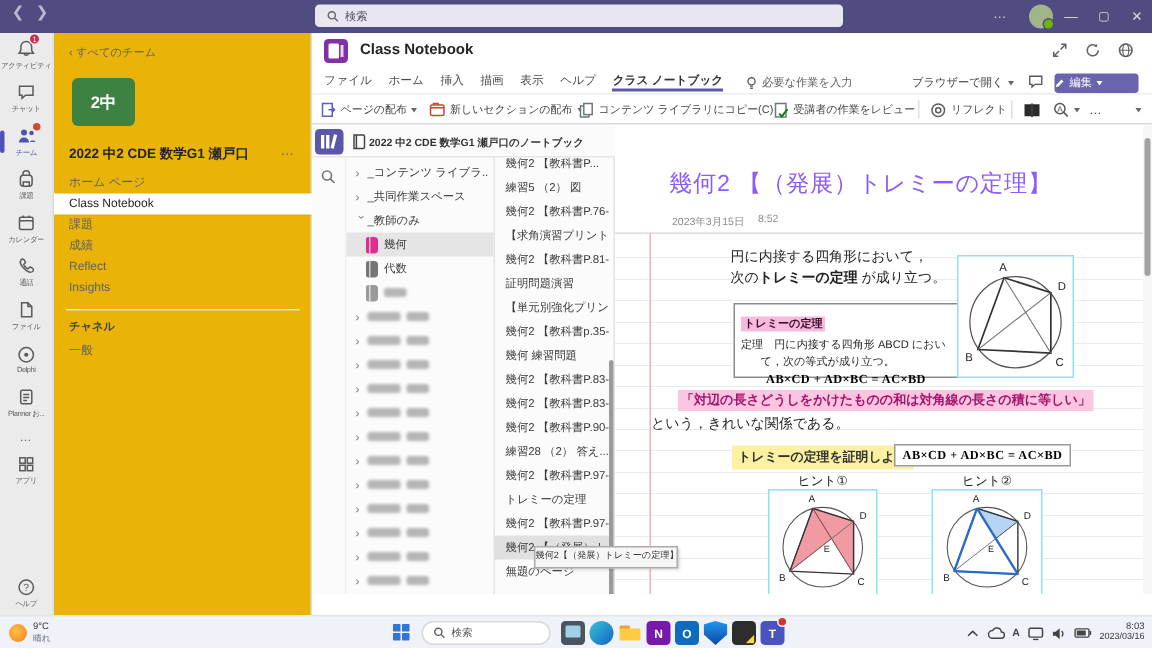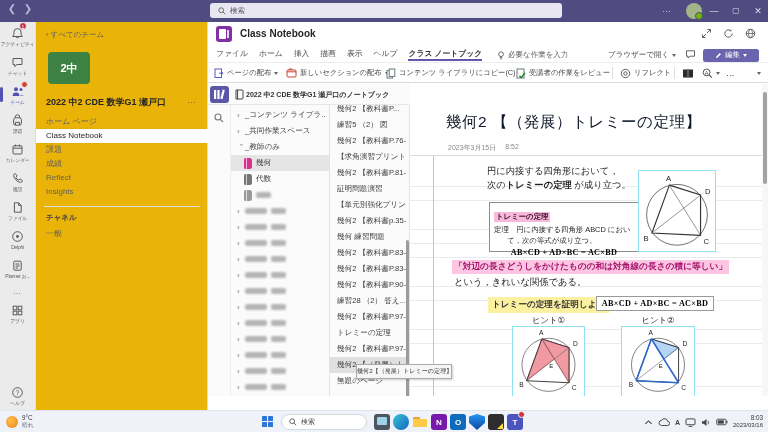--- a/index.html
+++ b/index.html
@@ -48,21 +48,21 @@
   .hdr-ic{position:absolute;top:6px;color:#616161;}
   
   .tabsrow{position:absolute;left:0;top:24px;width:560px;height:17px;border-bottom:1px solid #ececec;box-sizing:border-box;}
   .tabs{position:absolute;left:8px;top:0;height:17px;display:flex;gap:11px;align-items:center;}
   .tab{font-size:7.8px;color:#494949;white-space:nowrap;padding-bottom:2px;}
   .tab.sel{font-weight:bold;color:#333;border-bottom:2px solid #6058a8;padding-bottom:0;}
   .tellme{position:absolute;left:289px;top:4px;font-size:7.5px;color:#5f5f5f;display:flex;align-items:center;gap:3px;}
   .openbr{position:absolute;left:400px;top:4px;font-size:7.5px;color:#444;display:flex;align-items:center;gap:3px;}
   .chat-ic{position:absolute;left:477px;top:3px;color:#555;}
   .editbtn{position:absolute;left:495px;top:2.5px;width:56px;height:13px;background:#6a63ad;border-radius:2.5px;color:#fff;
-    font-size:7.5px;display:flex;align-items:center;justify-content:center;gap:3px;}
+    font-size:7.5px;display:flex;align-items:center;gap:3px;}
   
   .ribbon{position:absolute;left:0;top:41px;width:560px;height:20px;border-bottom:1px solid #dadada;box-sizing:border-box;}
   .rb-item{position:absolute;top:3px;height:14px;display:flex;align-items:center;gap:3px;font-size:7.3px;color:#444;white-space:nowrap;}
   .caret{width:0;height:0;border-left:2.8px solid transparent;border-right:2.8px solid transparent;border-top:3.2px solid #666;display:inline-block;}
   .rb-div{position:absolute;top:4px;width:1px;height:12px;background:#ddd;}
   
   .navarea{position:absolute;left:0;top:62px;width:202px;height:312px;background:#fbfbfb;border-right:1px solid #e3e3e3;box-sizing:border-box;}
   .nav-hdr{position:absolute;left:0;top:0;width:202px;height:21px;background:#fbfbfb;border-bottom:1px solid #e6e6e6;box-sizing:border-box;z-index:3;}
   .lib-tile{position:absolute;left:2px;top:2px;width:19px;height:17px;border-radius:3px;background:#5b57a8;}
   .nb-title{position:absolute;left:38px;top:6px;width:160px;font-size:7px;font-weight:bold;color:#333;white-space:nowrap;overflow:hidden;}
@@ -84,21 +84,21 @@
   .page-row.sel{background:#e0e0e0;}
   .pg-scroll{position:absolute;right:1px;top:135px;width:3.5px;height:157px;background:#9b9b9b;border-radius:2px;}
   
   .tooltip{position:absolute;left:148px;top:342px;width:94px;height:13px;background:#f6f6f6;border:1px solid #ababab;
     box-shadow:1px 1px 2px rgba(0,0,0,.2);font-size:6.1px;line-height:12px;text-align:center;color:#333;z-index:9;white-space:nowrap;overflow:hidden;}
   
   .content{position:absolute;left:202px;top:62px;width:358px;height:312px;background:#fff;overflow:hidden;}
   .lines{position:absolute;left:0;top:74px;width:352px;height:268px;
     background:repeating-linear-gradient(to bottom,transparent 0,transparent 13.6px,#e6ecf2 13.6px,#e6ecf2 14.3px);}
   .redline{position:absolute;left:23px;top:71px;width:1px;height:271px;background:#f0b0ab;}
-  .c-title{position:absolute;left:36px;top:28px;font-size:15.5px;color:#0f172a;letter-spacing:.5px;white-space:nowrap;}
+  .c-title{position:absolute;left:36px;top:28px;font-size:15.5px;color:#8b5cf6;letter-spacing:.5px;white-space:nowrap;}
   .c-date{position:absolute;left:38px;top:59px;font-size:7px;color:#8a8a8a;display:flex;gap:9px;}
   .c-div{position:absolute;left:0;top:71px;width:352px;height:1px;background:#dcdcdc;}
   .c-p{position:absolute;font-size:9.3px;color:#1f1f1f;white-space:nowrap;}
   .thm-box{position:absolute;left:79px;top:118px;width:150px;height:50px;border:1px solid #8c8c8c;background:#fff;box-sizing:border-box;padding:2px 4px;}
   .thm-label{display:inline-block;background:#f9b9dc;font-size:7.4px;font-weight:bold;color:#38102a;padding:0 2px;}
   .thm-line{font-size:7.4px;color:#1f1f1f;white-space:nowrap;margin-top:1.5px;}
   .thm-frm{font-family:"Liberation Serif","DejaVu Serif",serif;font-weight:bold;font-size:8.2px;text-align:center;margin-top:1.5px;letter-spacing:.3px;}
   .fig{position:absolute;background:#fff;border:1.5px solid #8ee2f2;box-sizing:border-box;}
   .fig svg{display:block;width:100%;height:100%;}
   .c-quote{position:absolute;left:42px;top:176px;font-size:8.7px;font-weight:bold;color:#a5156b;background:#fcc6e3;padding:1px 2px;white-space:nowrap;}
@@ -545,21 +545,21 @@
           <line x1="40" y1="18" x2="81" y2="84" stroke="#666" stroke-width="0.9"></line>
           <line x1="17" y1="81" x2="81" y2="31" stroke="#666" stroke-width="0.9"></line>
           <text x="39" y="12" text-anchor="middle" font-size="10" fill="#222">A</text>
           <text x="87" y="29" font-size="10" fill="#222">D</text>
           <text x="6" y="91" font-size="10" fill="#222">B</text>
           <text x="85" y="95" font-size="10" fill="#222">C</text>
         </svg>
       </div>
 
       <div class="c-quote">「対辺の長さどうしをかけたものの和は対角線の長さの積に等しい」</div>
-      <div class="c-p" style="left:44px;top:192px">という，きれいな関係である。</div>
+      <div class="c-p" style="left:24px;top:192px">という，きれいな関係である。</div>
 
       <div class="c-prove">トレミーの定理を証明しよう</div>
       <div class="frm2">AB×CD + AD×BC = AC×BD</div>
 
       <div class="hintlbl" style="left:102px;width:73px">ヒント①</div>
       <div class="hintlbl" style="left:211px;width:74px">ヒント②</div>
 
       <div class="fig" style="left:102px;top:242px;width:73px;height:71px">
         <svg viewBox="0 0 100 104">
           <circle cx="50" cy="57" r="40" fill="none" stroke="#555" stroke-width="1.1"></circle>

